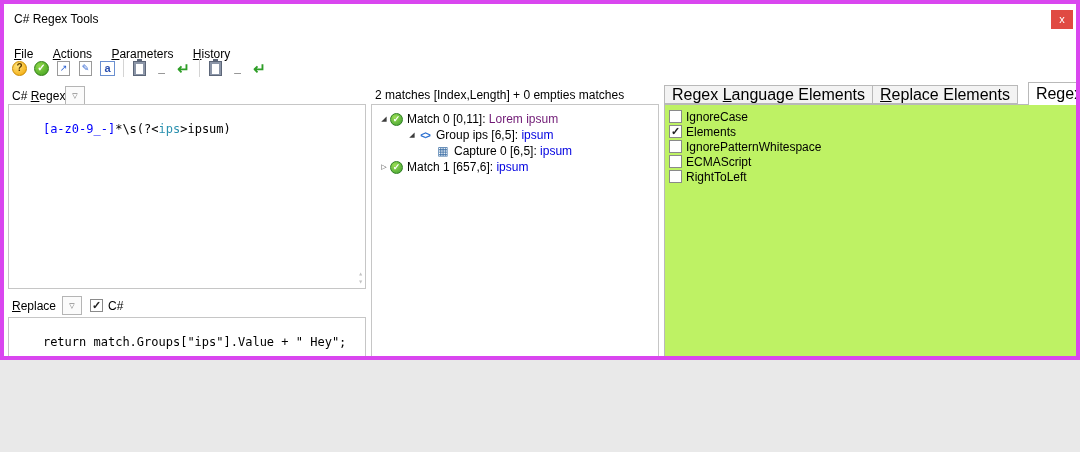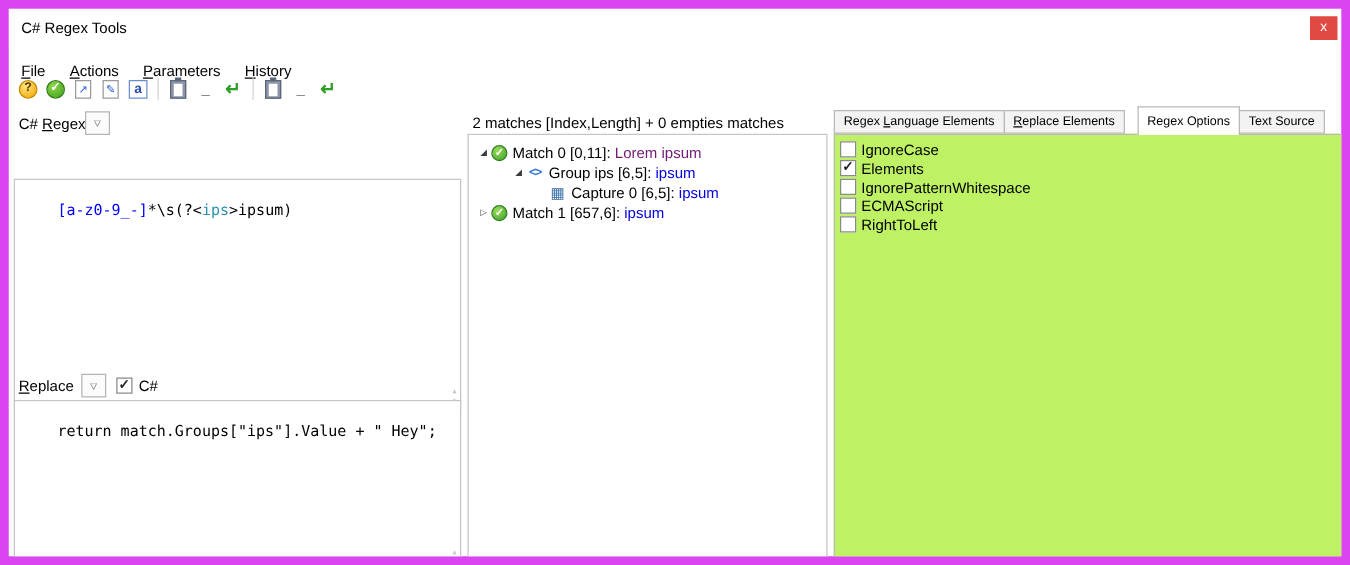--- a/index.html
+++ b/index.html
@@ -1,19 +1,19 @@
 <!DOCTYPE html>
 <html><head>
 <meta charset="utf-8">
 <style>
   * { margin:0; padding:0; box-sizing:border-box; }
   html,body { background:#e9e9e9; }
   body { font-family:"Liberation Sans", sans-serif; }
-  .window { position:relative; width:1080px; height:452px; background:#ffffff;
-            border:7px solid #d946ef; overflow:hidden; font-size:12px; color:#000; }
+  .window { position:relative; width:1080px; height:360px; background:#ffffff;
+            border:4px solid #d946ef; overflow:hidden; font-size:12px; color:#000; }
 
   
   .titlebar { position:absolute; top:0; left:0; right:0; height:30px; background:#fff; }
   .title { position:absolute; left:10px; top:8px; font-size:12px; white-space:pre; }
   .close-btn { position:absolute; top:6px; right:3px; width:22px; height:19px;
                background:#e04a43; color:#fff; text-align:center; line-height:18px;
                font-size:11px; cursor:default; }
 
   
   .menubar { position:absolute; top:40px; left:2px; right:0; height:21px; }
@@ -66,21 +66,21 @@
              display:flex; align-items:center; justify-content:center; margin-right:4px; flex:none; line-height:1; }
   .t-group { color:#2a6fd0; font-weight:bold; font-size:10px; letter-spacing:-1px;
              margin-right:4px; width:14px; text-align:center; flex:none; }
   .t-capture { color:#3b6ea5; font-size:12px; margin-right:4px; width:14px; text-align:center;
                flex:none; line-height:1; }
 
   
   .tabs { position:absolute; left:660px; top:79px; height:21px; display:flex;
           align-items:flex-end; z-index:3; }
   .tab { height:19px; padding:0 7px; background:#f3f3f3; border:1px solid #b9b9b9;
-         display:flex; align-items:center; font-size:10px; cursor:default; }
+         display:flex; align-items:center; font-size:16px; cursor:default; }
   .tab + .tab { margin-left:-1px; }
   .tab span { white-space:pre; }
   .tab.active { background:#fff; height:23px; margin-bottom:-1px; border-bottom:none; z-index:4;margin-left:10px; }
   .options-box { position:absolute; left:660px; top:100px; width:416px; height:350px;
                  background:#bef264; border:1px solid #b9b9b9; padding:4px 0 0 4px; }
   .opt-row { display:flex; align-items:center; height:15px; gap:4px; font-size:12px; cursor:default; }
 </style>
 </head>
 <body>
 
@@ -136,21 +136,21 @@
     <span class="tbi">
         <span class="tb-return">↵</span>
       </span>
   </div>
 
   <div class="field-label" style="left:8px; top:85px;"><span>C# </span><span class="mn">R</span><span>egex</span></div>
   <div class="drop-btn" style="left:61px; top:82px;">
       <span>▽</span>
     </div>
 
-  <div class="mono-box" style="left:4px; top:100px; width:358px; height:185px;margin-top:36px;">
+  <div class="mono-box" style="left:4px; top:100px; width:358px; height:185px;">
     <span style="color: rgb(0, 0, 255);">[a-z0-9_-]</span><span style="color: rgb(0, 0, 0);">*\s(?&lt;</span><span style="color: rgb(43, 145, 175);">ips</span><span style="color: rgb(0, 0, 0);">&gt;ipsum)</span>
     <span class="scroll-hint" style="bottom:10px;">▴</span>
     <span class="scroll-hint" style="bottom:2px;">▾</span>
   </div>
 
   <div class="field-label" style="left:8px; top:295px;"><span></span><span class="mn">R</span><span>eplace</span></div>
   <div class="drop-btn" style="left:58px; top:292px;">
       <span>▽</span>
     </div>
   <div class="cbox cbox-abs" style="left:86px; top:295px;">

